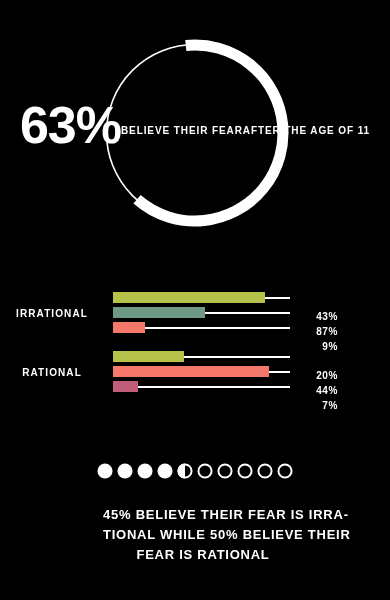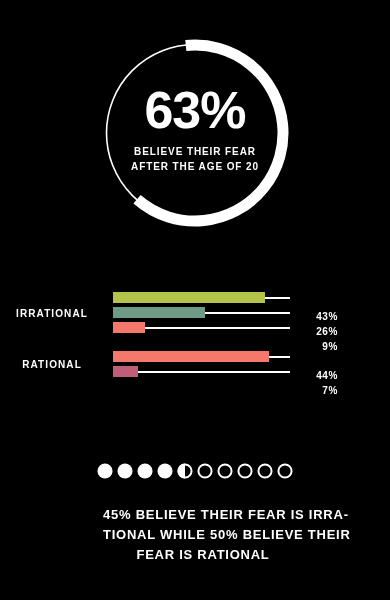--- a/index.html
+++ b/index.html
@@ -33,21 +33,21 @@
     height: 200px;
     display: block;
   }
   #donut-center {
     position: absolute;
     left: 0;
     top: 0;
     width: 390px;
     height: 262px;
     display: flex;
-    flex-direction: column;
+    flex-direction: row;
     align-items: center;
     justify-content: center;
     pointer-events: none;
   }
   #donut-value {
     font-size: 52px;
     font-weight: bold;
     letter-spacing: -1px;
     line-height: 1;
     margin-bottom: 9px;
@@ -174,59 +174,65 @@
   <svg id="donut-svg" viewBox="0 0 200 200">
 
     <circle cx="100" cy="100" r="88.5" fill="none" stroke="#ffffff" stroke-width="1.6"></circle>
 
     <circle id="donut-arc" cx="100" cy="100" r="88" fill="none" stroke="#ffffff" stroke-width="11" stroke-linecap="butt" transform="rotate(-96 100 100)" stroke-dasharray="348.33979343003625 204.5805136017673"></circle>
   </svg>
 
   <div id="donut-center">
     <div id="donut-value">63%</div>
     <div class="donut-caption-line">BELIEVE THEIR FEAR</div>
-    <div class="donut-caption-line">AFTER THE AGE OF 20</div>
+    <div class="donut-caption-line">AFTER THE AGE OF 11</div>
   </div>
 </div>
 
 <div id="bars-section">
 
   <div class="bar-group" id="group-irrational">
     <div class="group-label">IRRATIONAL</div>
     <div class="bar-rows">
 
       <div class="bar-row">
         <div class="bar-track">
           <div class="bar-fill" style="width: 86%; background: rgb(181, 195, 74);"></div>
         </div>
         <div class="bar-value">43%</div>
       </div>
 
       <div class="bar-row">
         <div class="bar-track">
           <div class="bar-fill" style="width: 52%; background: rgb(111, 155, 134);"></div>
         </div>
-        <div class="bar-value">26%</div>
+        <div class="bar-value">87%</div>
       </div>
 
       <div class="bar-row">
         <div class="bar-track">
           <div class="bar-fill" style="width: 18%; background: rgb(244, 121, 106);"></div>
         </div>
         <div class="bar-value">9%</div>
       </div>
 
 
     </div>
   </div>
 
   <div class="bar-group" id="group-rational">
     <div class="group-label">RATIONAL</div>
     <div class="bar-rows">
 
+      <div class="bar-row">
+        <div class="bar-track">
+          <div class="bar-fill" style="width: 40%; background: rgb(181, 195, 74);"></div>
+        </div>
+        <div class="bar-value">20%</div>
+      </div>
 
 
       <div class="bar-row">
         <div class="bar-track">
           <div class="bar-fill" style="width: 88%; background: rgb(244, 121, 106);"></div>
         </div>
         <div class="bar-value">44%</div>
       </div>
 
       <div class="bar-row">

